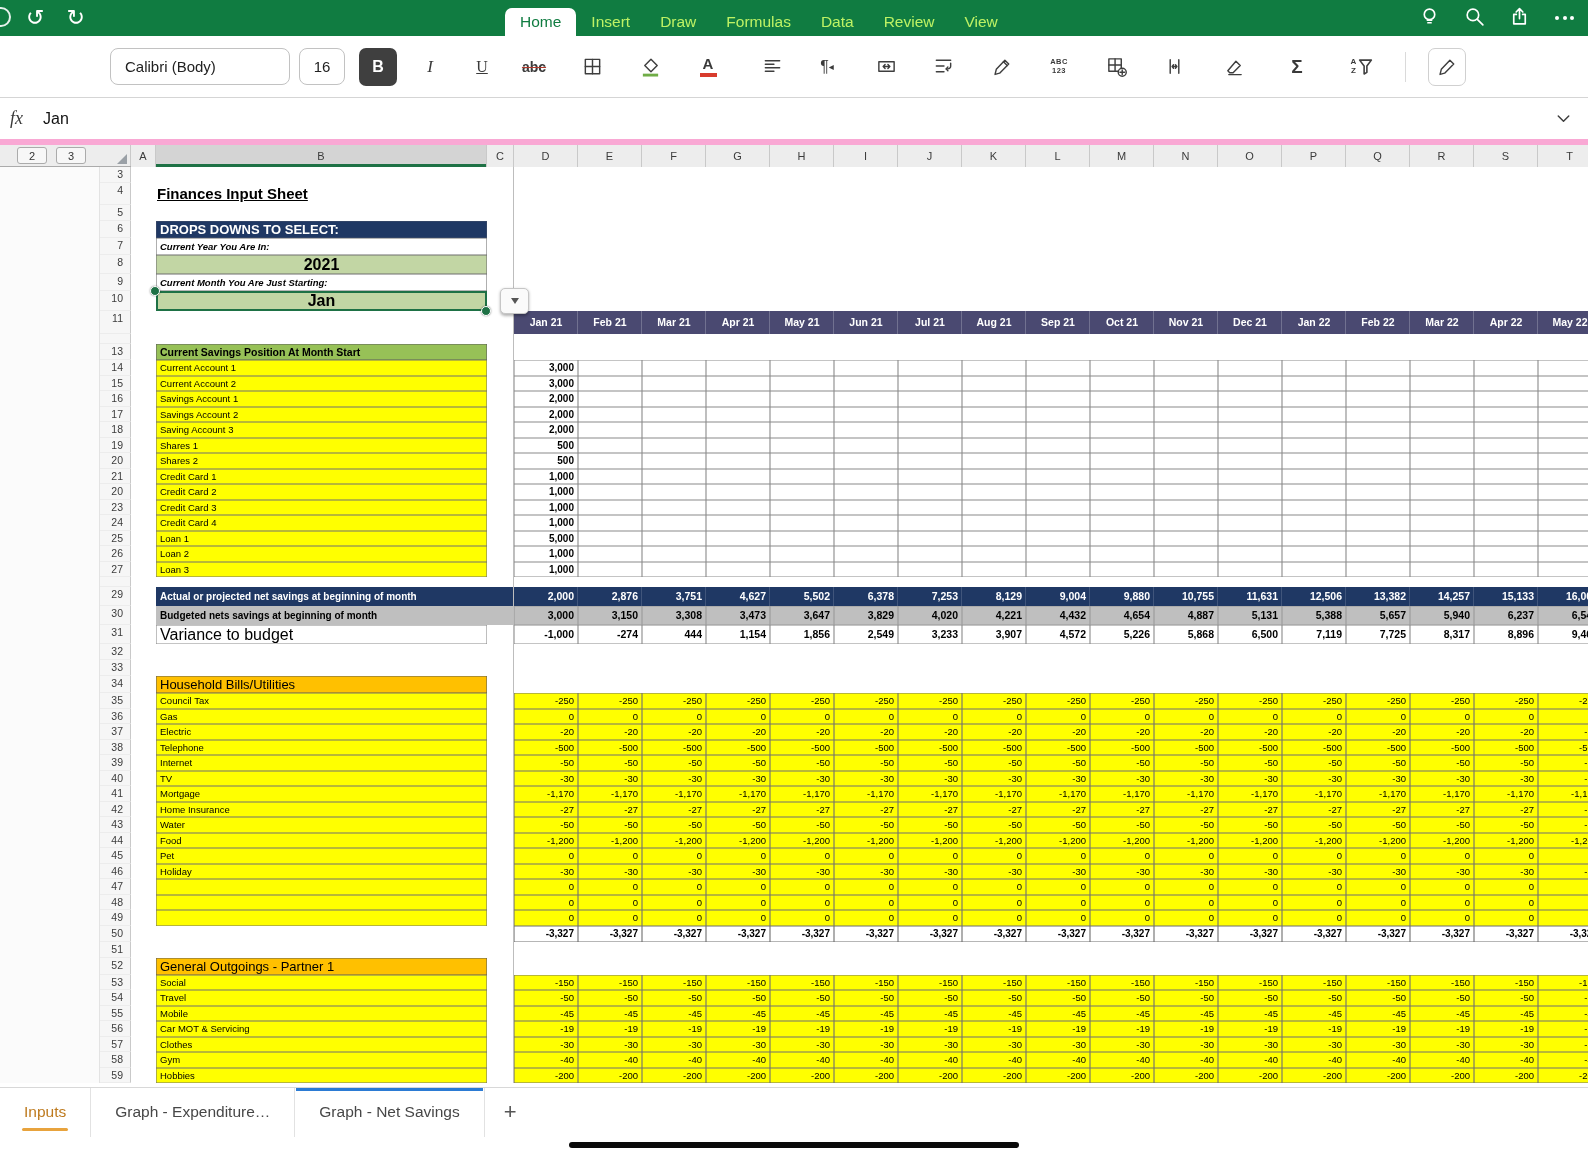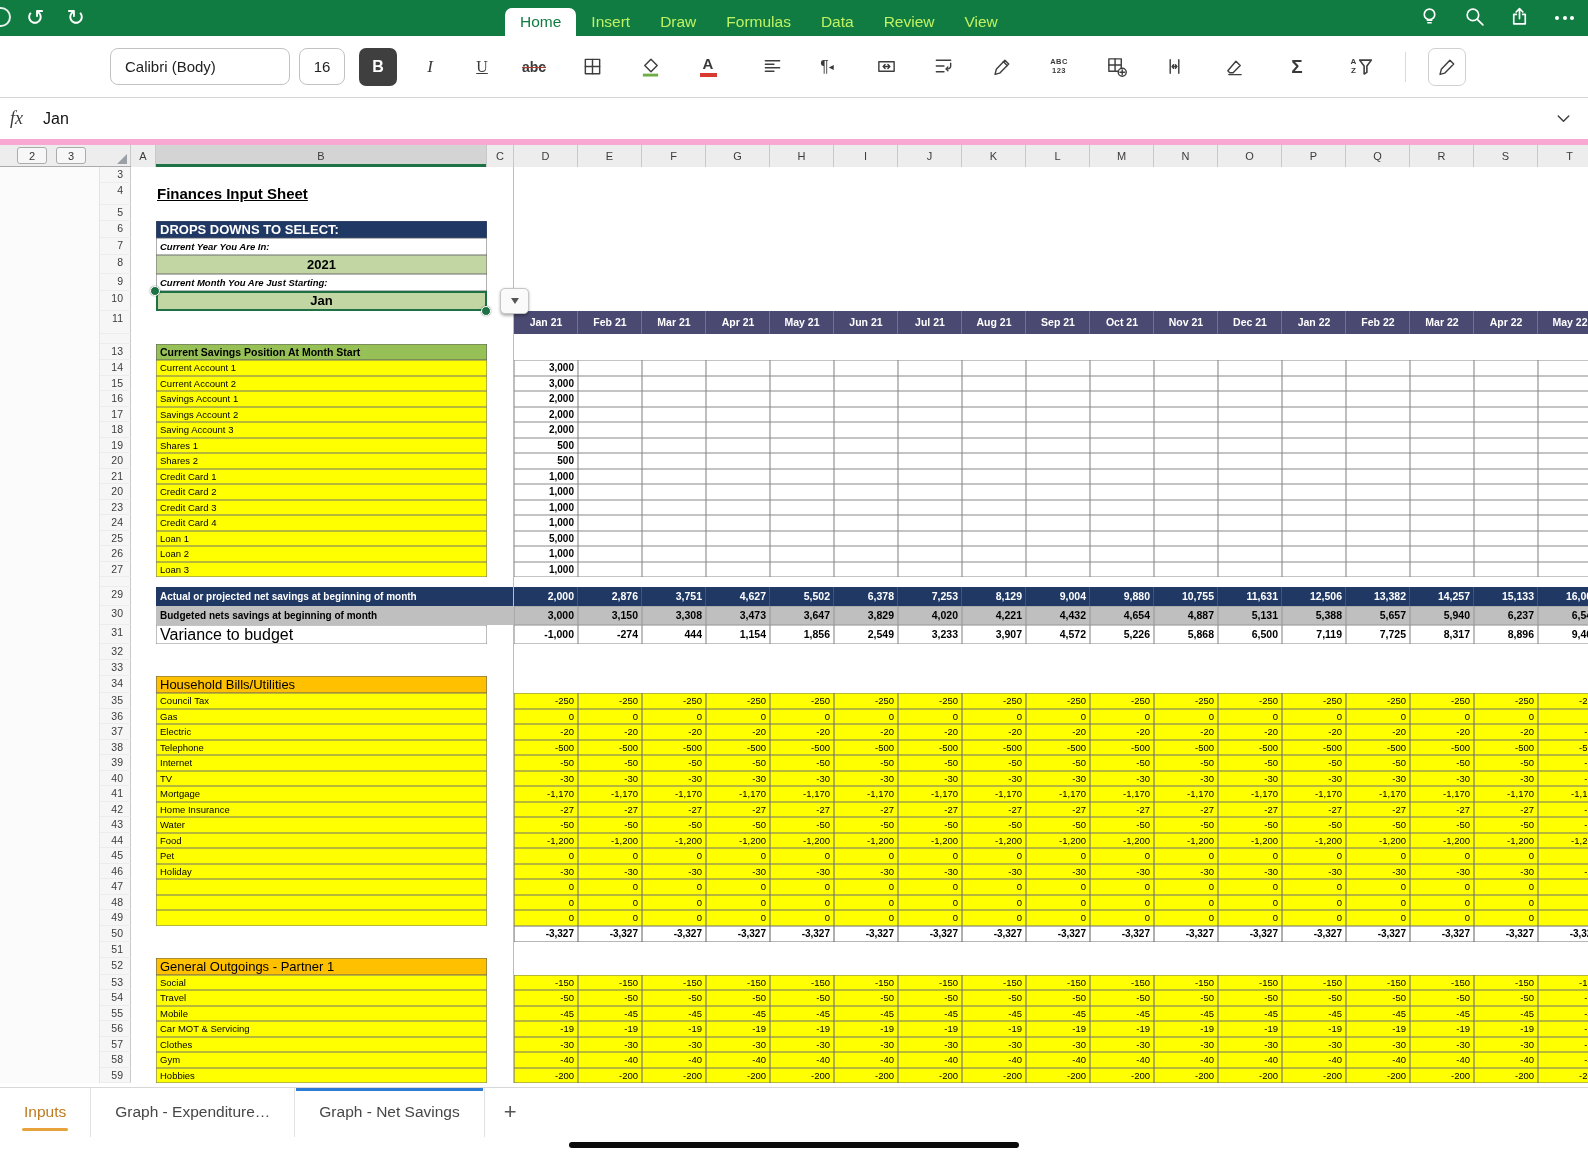--- a/index.html
+++ b/index.html
@@ -67,21 +67,21 @@
   .rn{width:31px;flex:none;background:#F6F6F6;border-right:1px solid #C9C9C9;border-bottom:1px solid #ECECEC;
       font-size:10.5px;color:#3C3C3C;text-align:right;padding-right:7px;line-height:1.45;}
   .c{flex:none;overflow:hidden;white-space:nowrap;font-size:10px;color:#000;}
   .ca{width:25px;}
   .cb{width:331px;padding-left:4px;}
   .cc{width:27px;border-right:1px solid #BDBDBD;} 
   .dc{width:64px;text-align:right;padding-right:4px;}
   .t-title .cb{font-size:15px;font-weight:bold;text-decoration:underline;line-height:22px;padding-left:1px;}
   .t-navy-label .cb{background:var(--navy,#1F3864);color:#fff;font-weight:bold;font-size:13px;line-height:17px;box-shadow:inset 0 0 0 .55px #44506b;}
   .t-italic-label .cb{font-style:italic;font-weight:bold;font-size:9.5px;line-height:17px;box-shadow:inset 0 0 0 .55px #6E6E6E;}
-  .t-green-input .cb,.t-green-selected .cb{background:var(--input-green,#C2D6A4);font-weight:bold;font-size:13px;text-align:center;padding:0;line-height:19px;box-shadow:inset 0 0 0 .55px #6E6E6E;}
+  .t-green-input .cb,.t-green-selected .cb{background:var(--input-green,#C2D6A4);font-weight:bold;font-size:16px;text-align:center;padding:0;line-height:19px;box-shadow:inset 0 0 0 .55px #6E6E6E;}
   .t-green-selected .cb{line-height:20px;box-shadow:inset 0 0 0 2px var(--selection-green,#1E7145);}
   .mon{background:var(--month-purple,#4A4971);color:#fff;font-weight:bold;font-size:10.5px;text-align:center;line-height:23px;padding:0;box-shadow:inset -1px 0 0 rgba(255,255,255,.22);}
   .t-green-header .cb{background:var(--section-green,#97C157);font-weight:bold;font-size:10.5px;line-height:16px;box-shadow:inset 0 0 0 .55px #5D5D5D;}
   .t-orange-header .cb{background:var(--orange,#FFC000);font-weight:normal;font-size:13px;line-height:17px;box-shadow:inset 0 0 0 .55px #5D5D5D;}
   .t-savings .cb,.t-bill .cb{background:var(--yellow,#FFFF00);font-size:9.5px;line-height:15.5px;box-shadow:inset 0 0 0 .55px #707070;}
   .t-savings .dc{font-weight:600;line-height:15.5px;box-shadow:inset 0 0 0 .55px #8A8A8A;}
   .t-bill .dc{background:var(--yellow,#FFFF00);font-size:9.5px;line-height:15.5px;box-shadow:inset 0 0 0 .55px #707070;}
   .t-navy-summary .cb,.t-navy-summary .cc,.t-navy-summary .dc{background:var(--navy,#1F3864);color:#fff;font-weight:bold;}
   .t-navy-summary .cb{font-size:10px;line-height:19px;}
   .t-navy-summary .dc{font-size:10.5px;line-height:19px;box-shadow:inset -1px 0 0 rgba(255,255,255,.15);}

